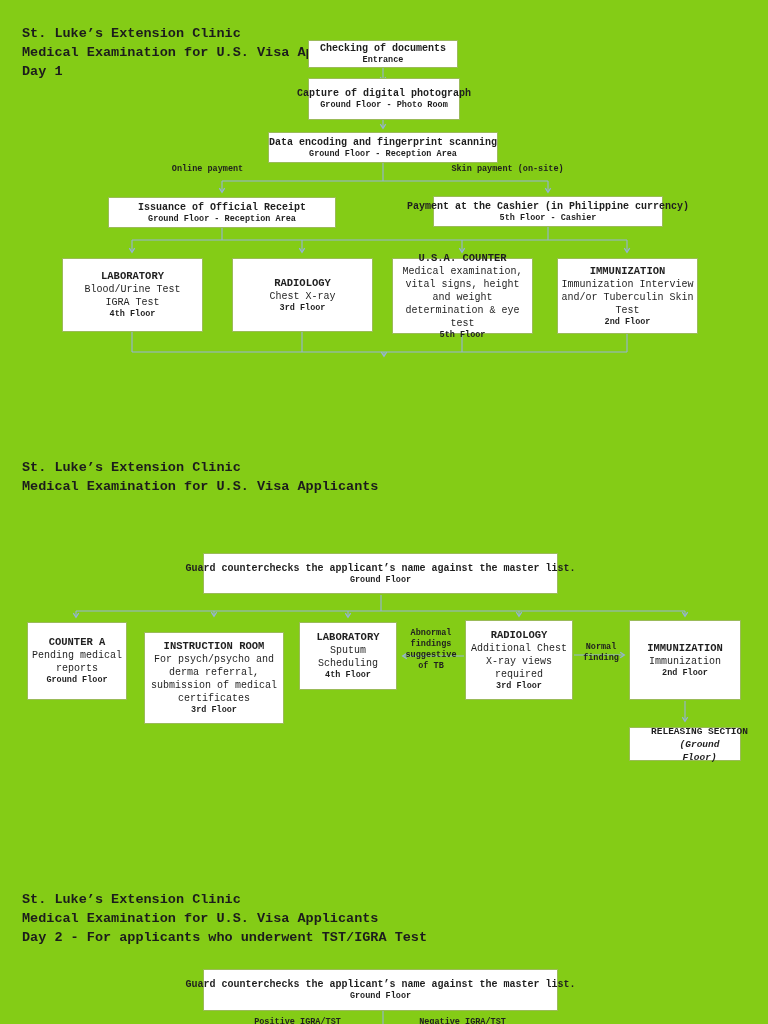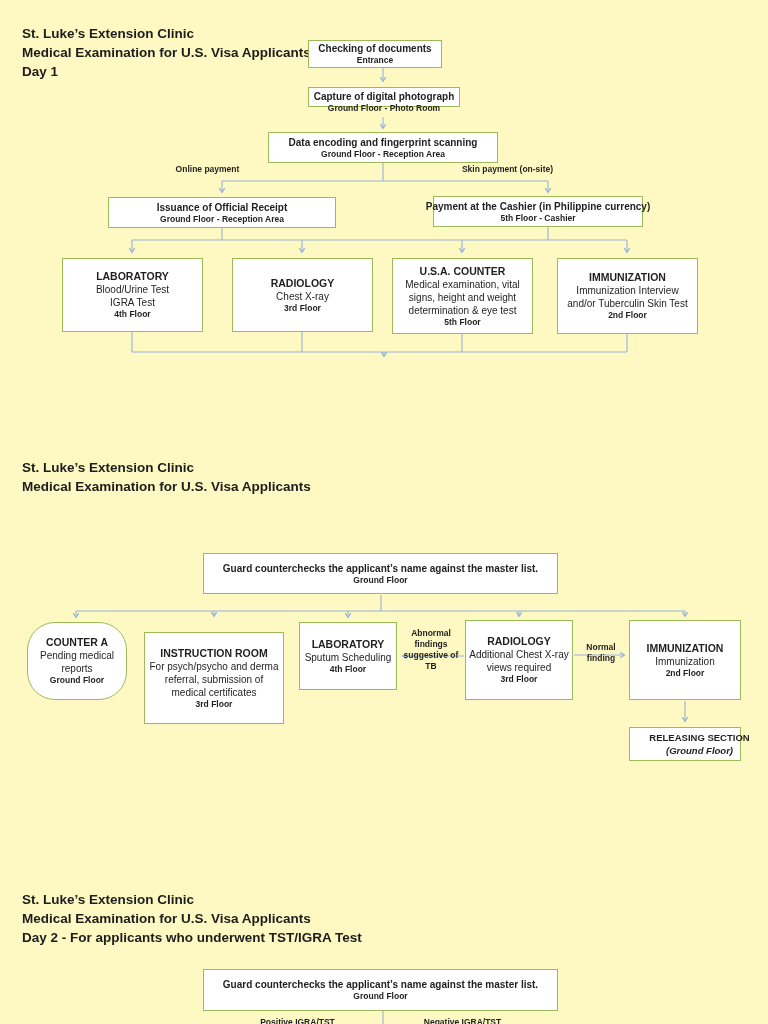--- a/index.html
+++ b/index.html
@@ -1,19 +1,19 @@
 <!DOCTYPE html>
 <html><head>
 <meta charset="utf-8">
 <style>
   html,body { margin:0; padding:0; background:#e8e8e8; }
   .page {
     position:relative; width:768px; height:1024px; margin:0 auto;
-    background:#fef9c3; overflow:hidden;
-    font-family:Liberation Sans, sans-serif; color:#1f1f1f;
+    background:#84cc16; overflow:hidden;
+    font-family:Liberation Mono, monospace; color:#1f1f1f;
   }
   .hd { position:absolute; font-weight:bold; font-size:13.5px; line-height:19px; color:#1c1c1c; white-space:nowrap; }
   .fbox {
     position:absolute; background:#fff; border:1.5px solid #9bbb59;
     display:flex; flex-direction:column; align-items:center; justify-content:center;
     text-align:center; box-sizing:border-box; padding:2px 3px;
   }
   .bt  { font-weight:bold; font-size:10.5px; line-height:13px; }
   .bt-sm { font-weight:bold; font-size:10px; line-height:13px; white-space:nowrap; }
   .bb  { font-size:10px; line-height:13px; }
@@ -69,44 +69,44 @@
       <path d="M383,1011 V1024"></path>
     </g>
   </svg>
 
   <div class="hd" style="left:22px; top:24px;">
     <div>St. Luke’s Extension Clinic</div>
     <div>Medical Examination for U.S. Visa Applicants</div>
     <div>Day 1</div>
   </div>
 
-  <div class="fbox" style="left:308px; top:40px; width:134px; height:28px;">
+  <div class="fbox" style="left:308px; top:40px; width:150px; height:28px;">
     <div class="bt-sm">Checking of documents</div>
     <div class="bf">Entrance</div>
   </div>
 
-  <div class="fbox" style="left:308px; top:87px; width:152px; height:20px;justify-content:space-between;">
+  <div class="fbox" style="left:308px; top:78px; width:152px; height:42px;">
     <div class="bt-sm">Capture of digital photograph</div>
     <div class="bf">Ground Floor - Photo Room</div>
   </div>
 
   <div class="fbox" style="left:268px; top:132px; width:230px; height:31px;">
     <div class="bt-sm">Data encoding and fingerprint scanning</div>
     <div class="bf">Ground Floor - Reception Area</div>
   </div>
 
   <div class="lbl" style="left:150px; top:164px; width:115px;">Online payment</div>
   <div class="lbl" style="left:445px; top:164px; width:125px;">Skin payment (on-site)</div>
 
   <div class="fbox" style="left:108px; top:197px; width:228px; height:31px;">
     <div class="bt-sm">Issuance of Official Receipt</div>
     <div class="bf">Ground Floor - Reception Area</div>
   </div>
 
-  <div class="fbox" style="left:433px; top:196px; width:210px; height:31px;">
+  <div class="fbox" style="left:433px; top:196px; width:230px; height:31px;">
     <div class="bt-sm">Payment at the Cashier (in Philippine currency)</div>
     <div class="bf">5th Floor - Cashier</div>
   </div>
 
   <div class="fbox" style="left:62px; top:258px; width:141px; height:74px;">
     <div class="bt">LABORATORY</div>
     <div class="bb">Blood/Urine Test</div>
     <div class="bb">IGRA Test</div>
     <div class="bf">4th Floor</div>
   </div>
@@ -133,21 +133,21 @@
   <div class="hd" style="left:22px; top:458px;">
     <div>St. Luke’s Extension Clinic</div>
     <div>Medical Examination for U.S. Visa Applicants</div>
   </div>
 
   <div class="fbox" style="left:203px; top:553px; width:355px; height:41px;">
     <div class="bt-sm">Guard counterchecks the applicant’s name against the master list.</div>
     <div class="bf">Ground Floor</div>
   </div>
 
-  <div class="fbox" style="left:27px; top:622px; width:100px; height:78px;border-radius:28px;">
+  <div class="fbox" style="left:27px; top:622px; width:100px; height:78px;">
     <div class="bt">COUNTER A</div>
     <div class="bb">Pending medical reports</div>
     <div class="bf">Ground Floor</div>
   </div>
 
   <div class="fbox" style="left:144px; top:632px; width:140px; height:92px;">
     <div class="bt">INSTRUCTION ROOM</div>
     <div class="bb">For psych/psycho and derma referral, submission of medical certificates</div>
     <div class="bf">3rd Floor</div>
   </div>

